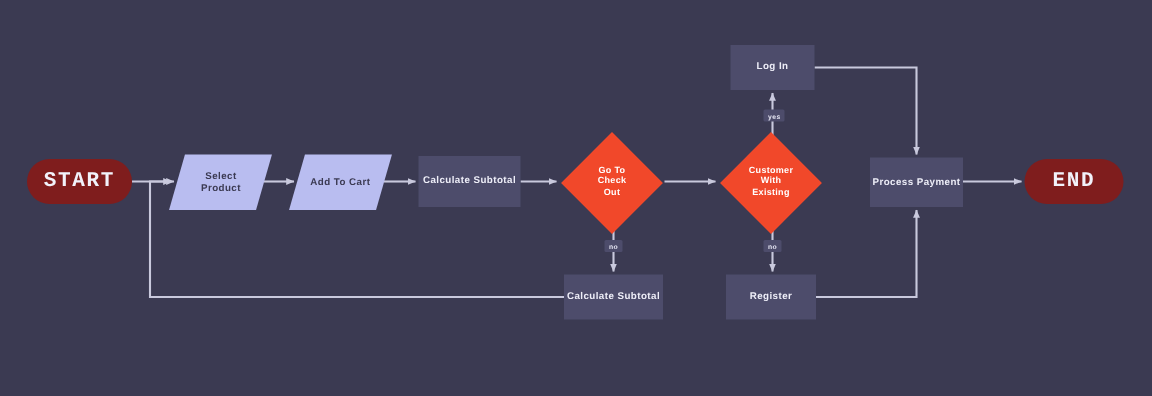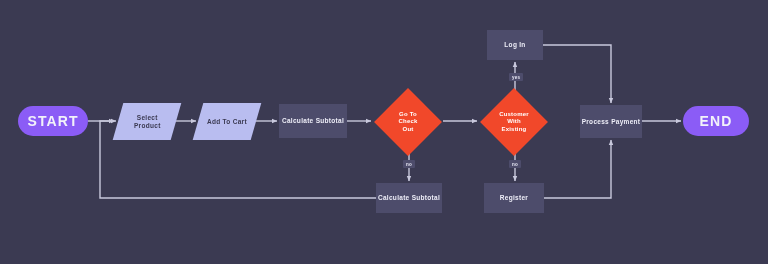--- a/index.html
+++ b/index.html
@@ -33,22 +33,23 @@
     z-index: 3;
   }
   .node-label {
     pointer-events: none;
     line-height: 1.18;
     letter-spacing: 0.2px;
   }
 
   
   .terminator {
-    background: #8b5cf6;
+    background: #7f1d1d;
     border-radius: 999px;
+    font-family: Liberation Mono, monospace;
   }
   .terminator .node-label {
     font-size: 14px;
     font-weight: bold;
     letter-spacing: 1.1px;
     color: #f2f2fa;
   }
 
   
   .parallelogram {

